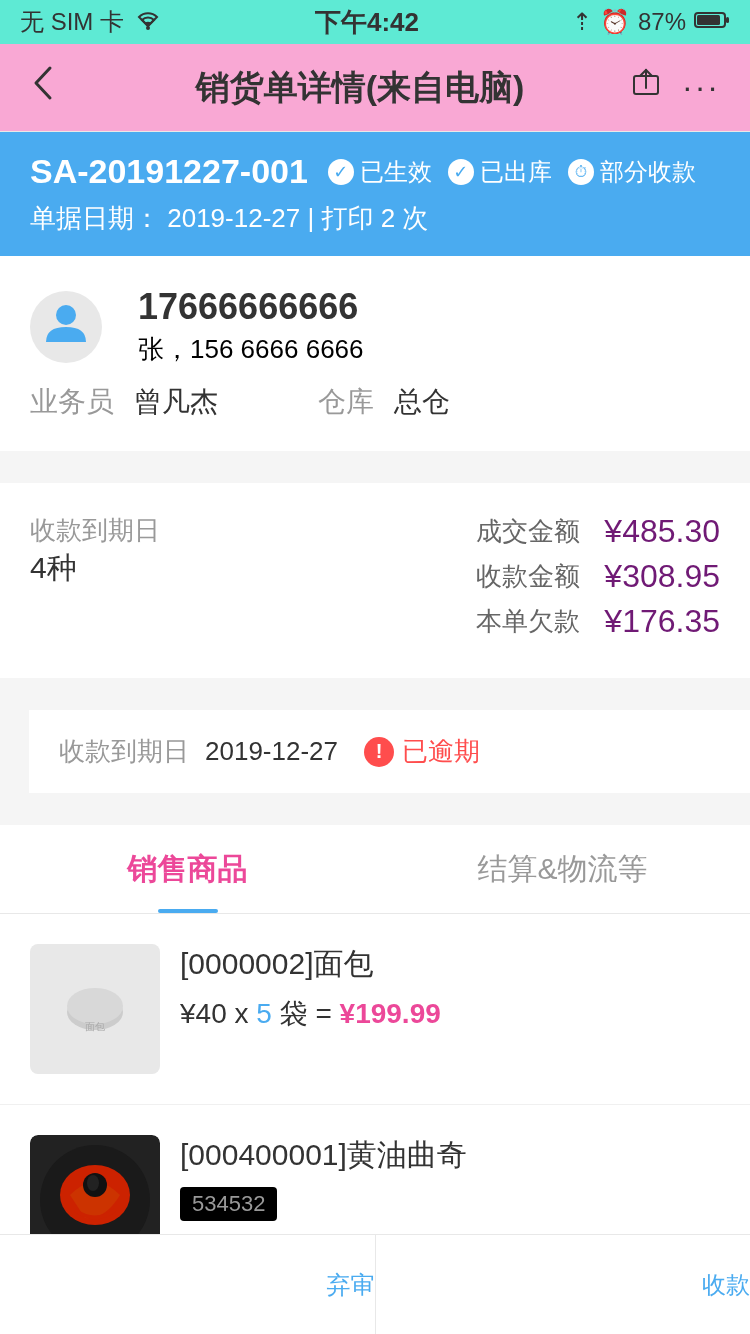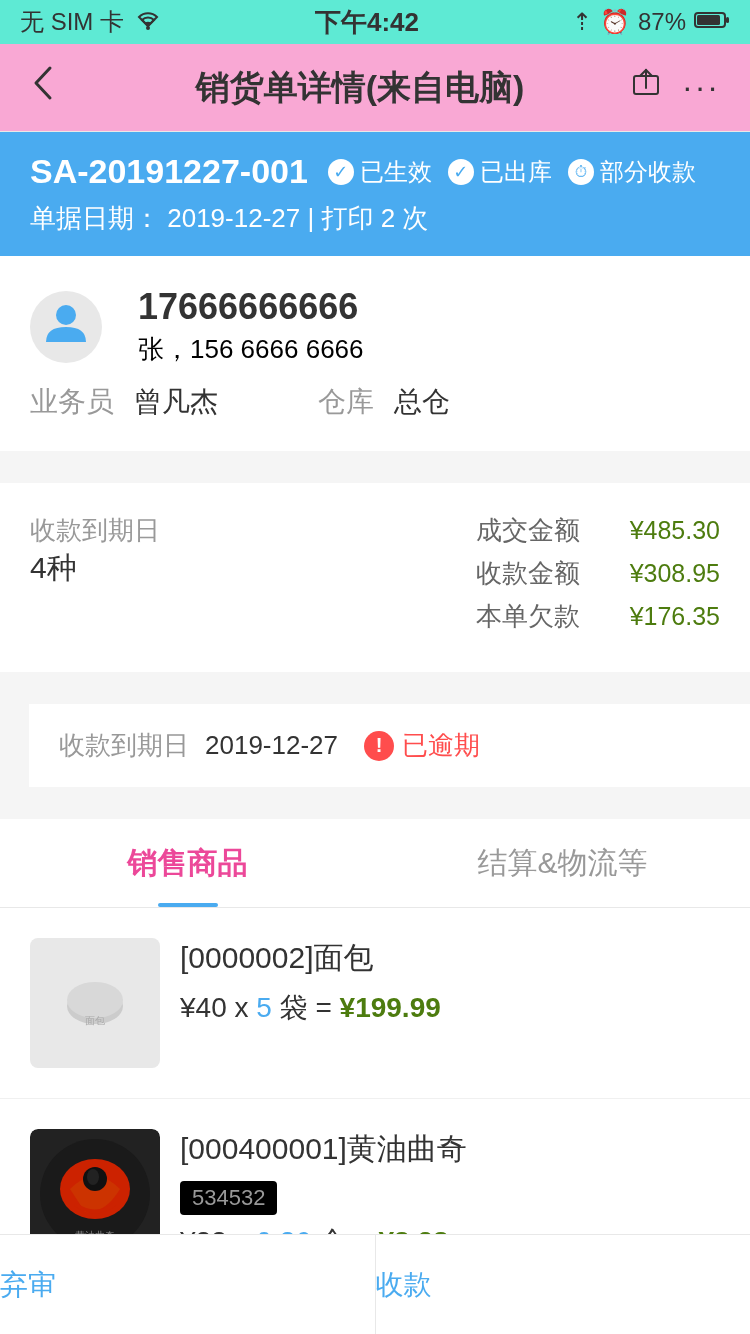--- a/index.html
+++ b/index.html
@@ -173,21 +173,21 @@
       text-align: right;
     }
     .summary-money-row {
       display: flex;
       justify-content: flex-end;
       align-items: center;
       gap: 20px;
       margin-bottom: 8px;
     }
     .money-label { font-size: 26px; color: #666; }
-    .money-value { font-size: 25px; color: #4d7c0f; font-weight: 500; min-width: 120px; text-align: right; }
+    .money-value { font-size: 32px; color: #701a75; font-weight: 500; min-width: 120px; text-align: right; }
 
     
     .due-section {
       background: #fff;
       padding: 24px 30px;
       margin-bottom: 16px;
       display: flex;
       align-items: center;
       gap: 16px;
       font-size: 26px;
@@ -274,21 +274,21 @@
       font-size: 30px;
       color: #333;
       font-weight: 500;
       margin-bottom: 10px;
     }
     .product-formula {
       font-size: 28px;
       color: #333;
     }
     .product-formula .qty { color: #4AABF0; }
-    .product-formula .total { color: #4d7c0f; font-weight: 600; }
+    .product-formula .total { color: #ec4899; font-weight: 600; }
     .product-sku {
       display: inline-block;
       background: #000000;
       color: #999;
       font-size: 22px;
       padding: 4px 12px;
       border-radius: 4px;
       margin-bottom: 8px;
     }
 
@@ -300,22 +300,22 @@
       width: 750px;
       height: 100px;
       background: #fff;
       border-top: 1px solid #e8e8e8;
       display: flex;
     }
     .bottom-btn {
       flex: 1;
       display: flex;
       align-items: center;
-      justify-content: flex-start;
-      font-size: 28px;
+      justify-content: flex-end;
+      font-size: 24px;
       cursor: pointer;
       font-family: Liberation Mono, monospace;
     }
     .bottom-btn.cancel { color: #4AABF0; border-right: 1px solid #e8e8e8; }
     .bottom-btn.confirm { color: #4AABF0; }
 
     .separator {
       height: 16px;
       background: #f5f5f5;
     }

